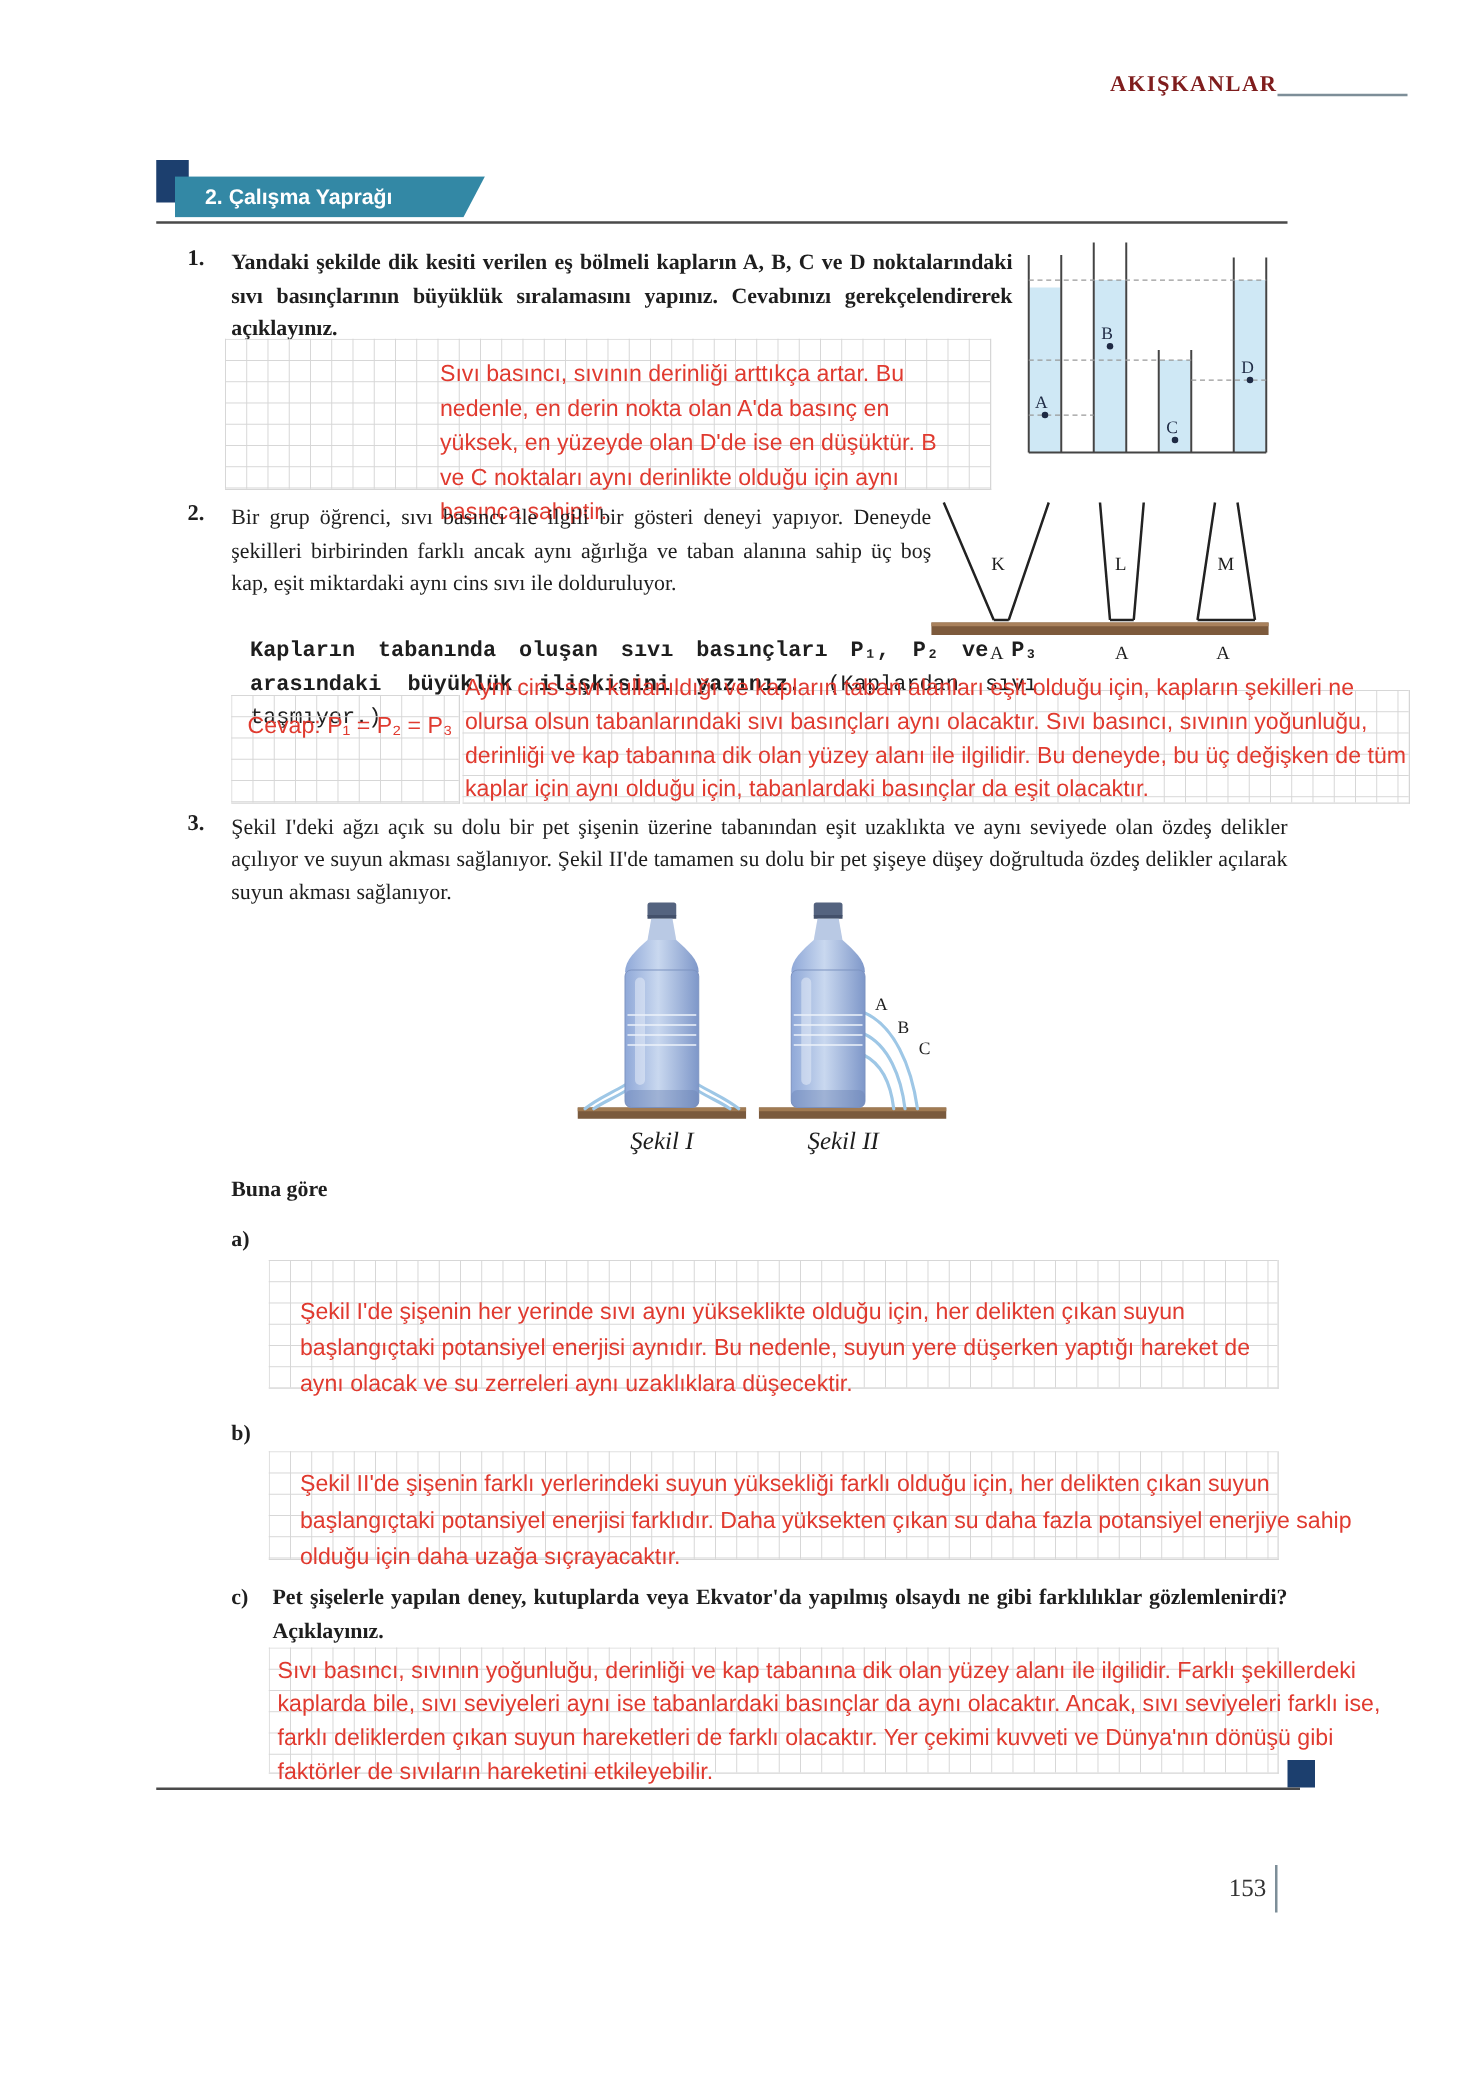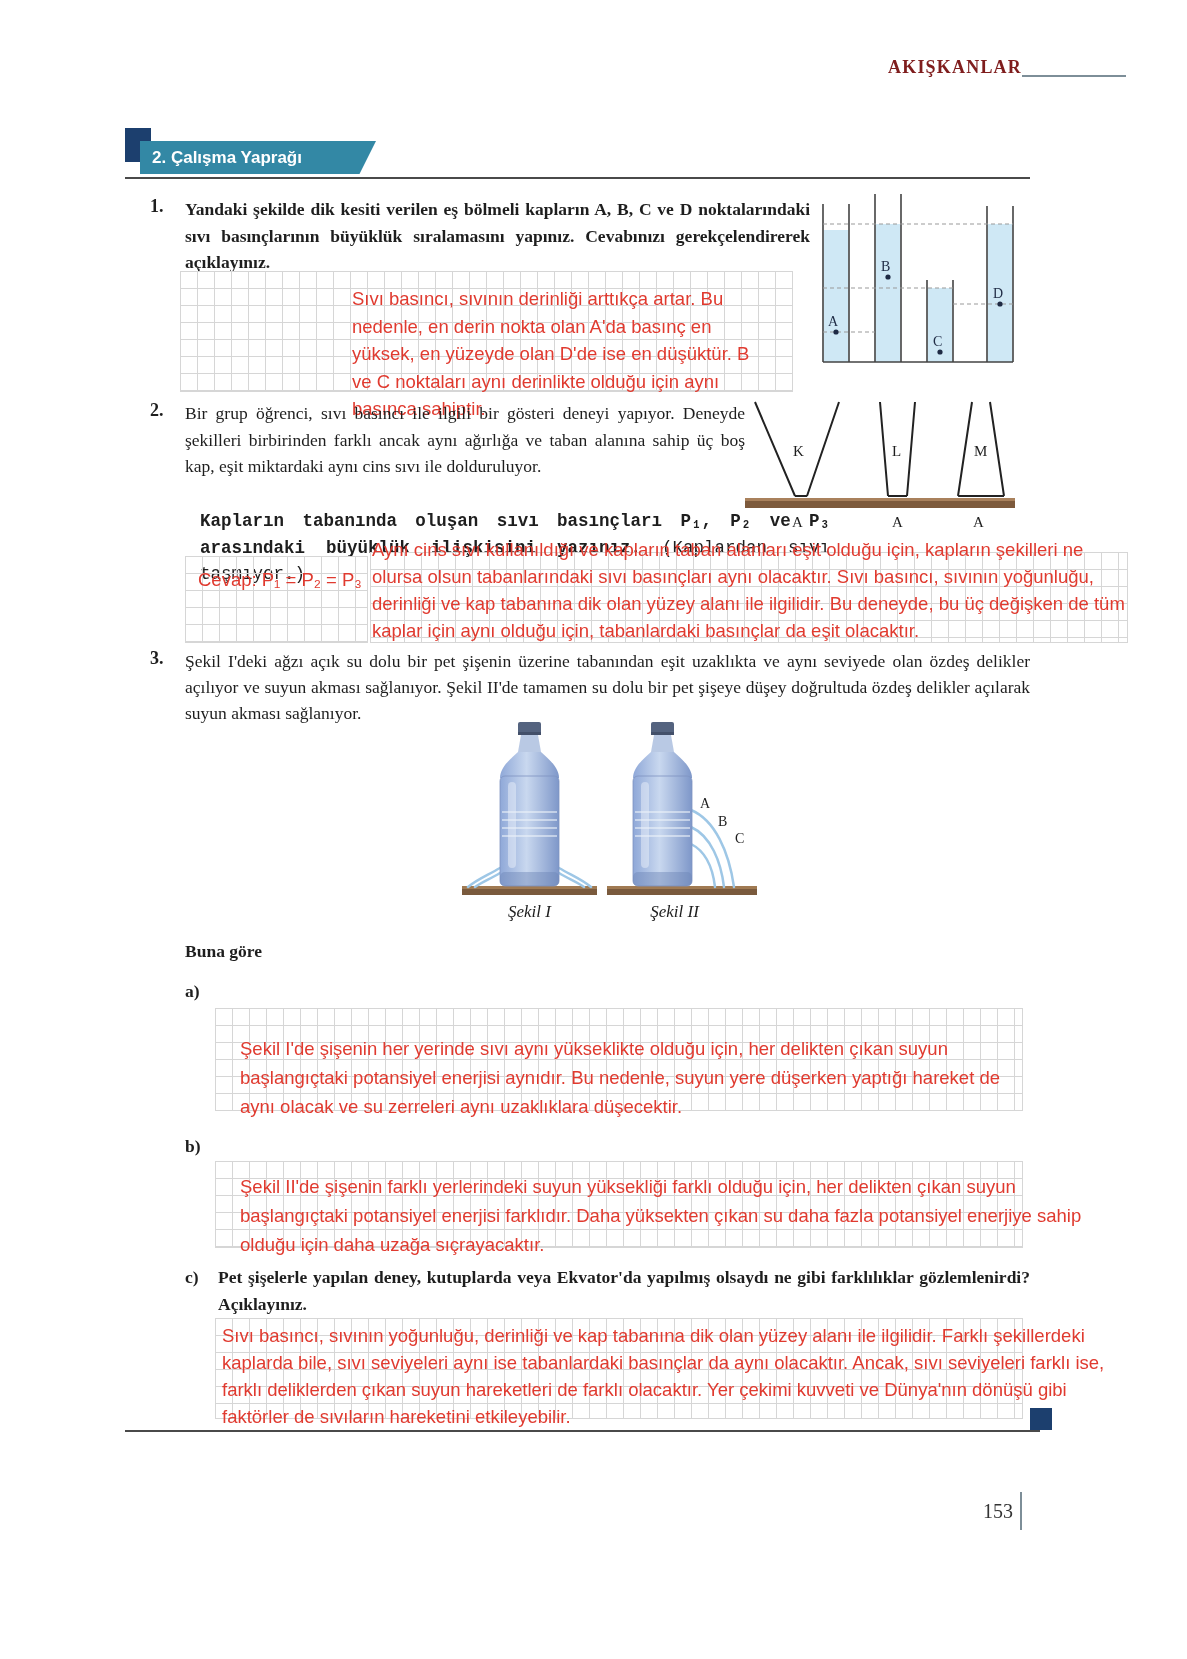--- a/index.html
+++ b/index.html
@@ -23,27 +23,27 @@
     background-size:17px 17px;
     border-right:1px solid #d6d6d6;border-bottom:1px solid #d6d6d6;
   }
   .header-title{
     color:#7f1d1d;font-size:18px;font-weight:bold;letter-spacing:1.2px;
   }
   .banner-band{
     background:#3388a5;color:#ffffff;
     font-family:"Liberation Sans","DejaVu Sans",sans-serif;
     font-weight:bold;font-size:17px;line-height:33px;
-    padding-left:12px;
+    padding-left:24px;
     clip-path:polygon(0 0,100% 0,93% 100%,0 100%);
   }
   .navy-sq{background:#1c3f6e;}
   .rule{background:#4a4a4a;}
   .thinline{background:#7d8e98;}
-  .caption{font-style:italic;font-size:17px;text-align:center;}
+  .caption{font-style:italic;font-size:20px;text-align:center;}
   .pagenum{font-size:20px;color:#333;}
   svg text{font-family:"Liberation Serif","DejaVu Serif",serif;}
 </style>
 </head>
 <body>
 
 <div class="abs" style="left:0;top:0;width:1187px;height:1659px;">
 
   <div class="abs header-title" style="left:888px;top:57px;">AKIŞKANLAR</div>
   <div class="abs thinline" style="left:1022px;top:75px;width:104px;height:2px;"></div>

